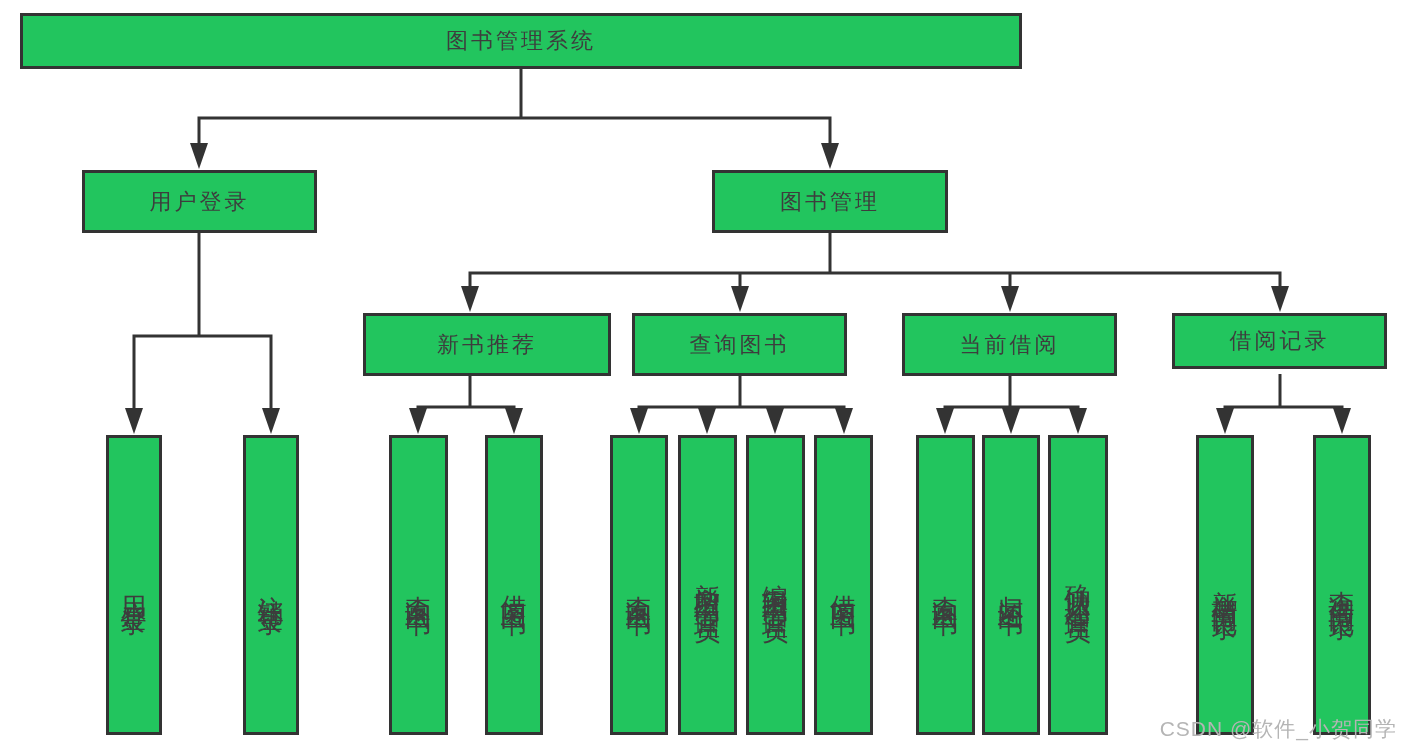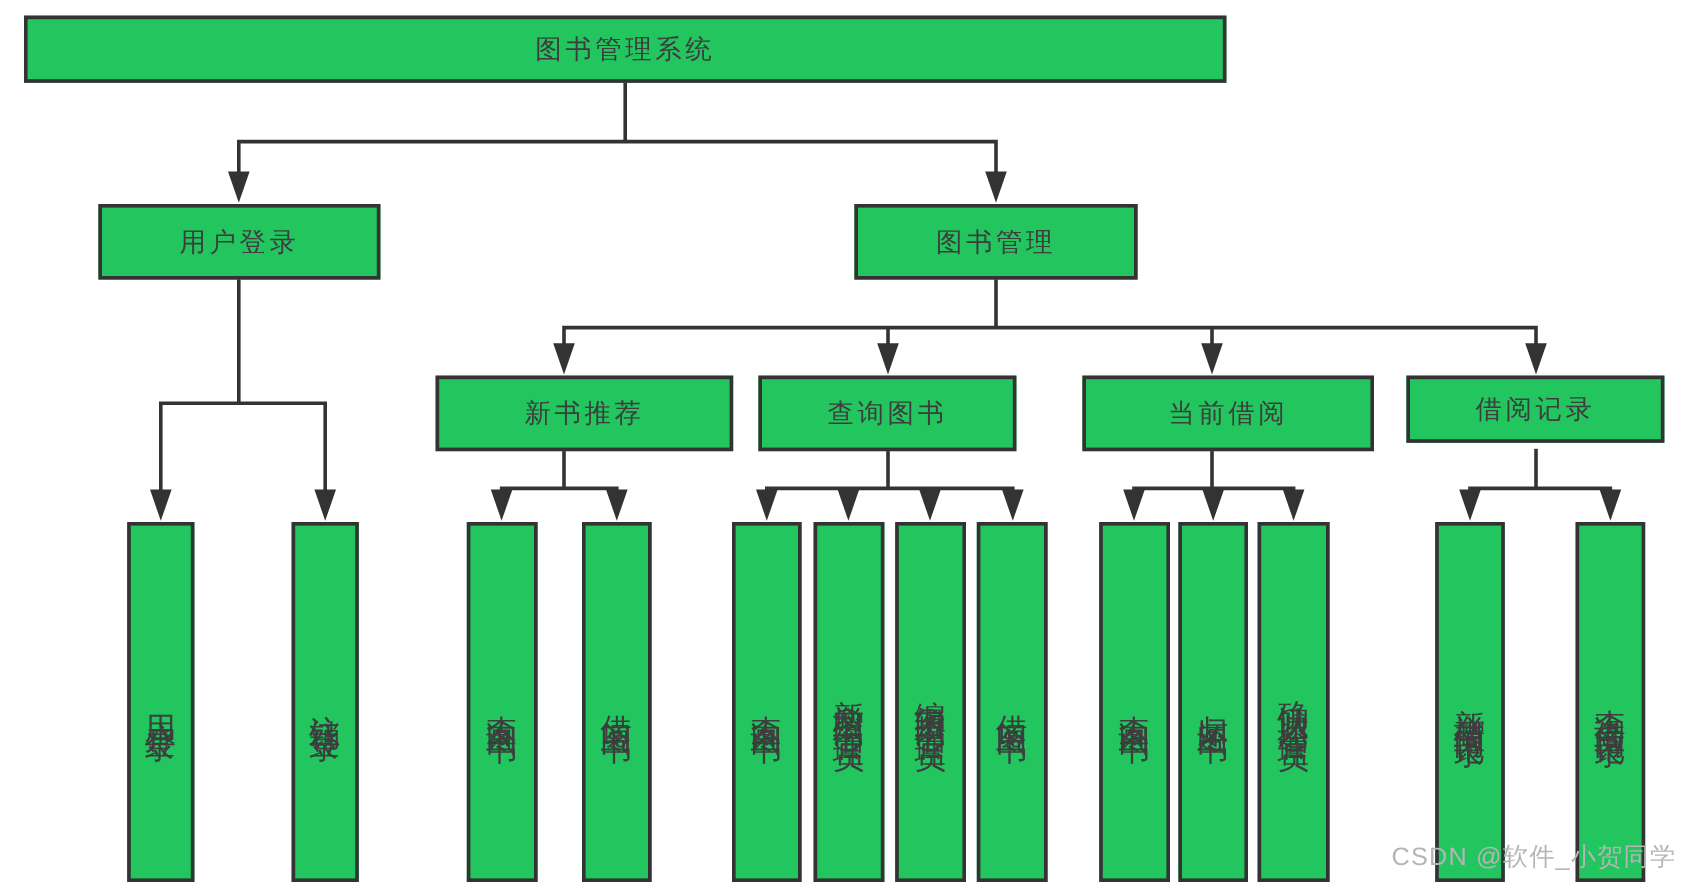--- a/index.html
+++ b/index.html
@@ -45,21 +45,21 @@
   .v-node span{
     writing-mode:vertical-rl;
     text-orientation:mixed;
     font-size:26px;
     letter-spacing:5px;
     line-height:1;
   }
   .watermark{
     position:absolute;
     right:8px;
-    bottom:19px;
+    bottom:4px;
     font-size:21px;
     letter-spacing:1px;
     color:var(--watermark);
     z-index:10;
     white-space:nowrap;
     margin-left:44px;
   }
 </style>
 </head>
 <body>
@@ -123,21 +123,21 @@
     </g>
   </svg>
 
   <div class="node h-node" style="left:20px;top:13px;width:1002px;height:56px;">图书管理系统</div>
 
   <div class="node h-node" style="left:82px;top:170px;width:235px;height:63px;">用户登录</div>
   <div class="node h-node" style="left:712px;top:170px;width:236px;height:63px;">图书管理</div>
 
   <div class="node h-node" style="left:363px;top:313px;width:248px;height:63px;">新书推荐</div>
   <div class="node h-node" style="left:632px;top:313px;width:215px;height:63px;">查询图书</div>
-  <div class="node h-node" style="left:902px;top:313px;width:243px;height:63px;">当前借阅</div>
+  <div class="node h-node" style="left:902px;top:313px;width:215px;height:63px;">当前借阅</div>
   <div class="node h-node" style="left:1172px;top:313px;width:215px;height:56px;">借阅记录</div>
 
   <div class="node v-node" style="left:106px;top:435px;width:56px;height:300px;">
     <span>用户登录</span>
   </div>
   <div class="node v-node" style="left:243px;top:435px;width:56px;height:300px;">
     <span>注销登录</span>
   </div>
 
   <div class="node v-node" style="left:389px;top:435px;width:59px;height:300px;">

